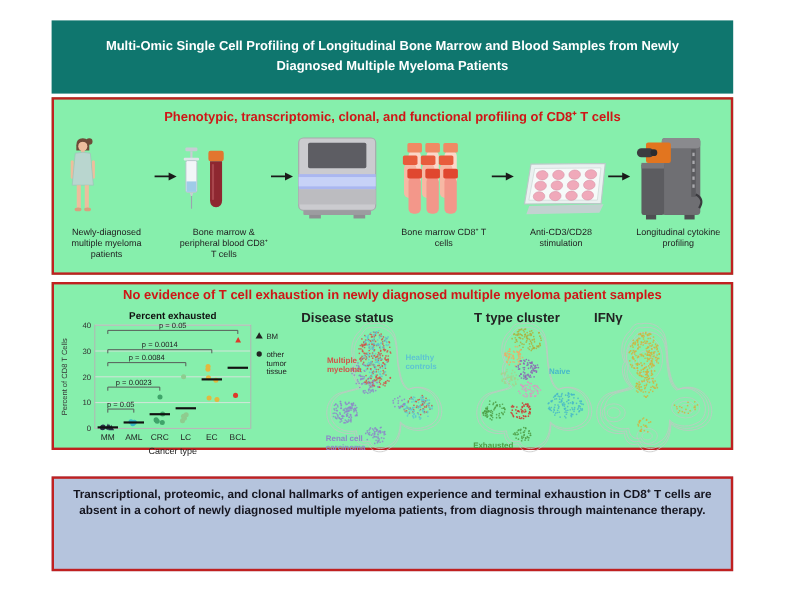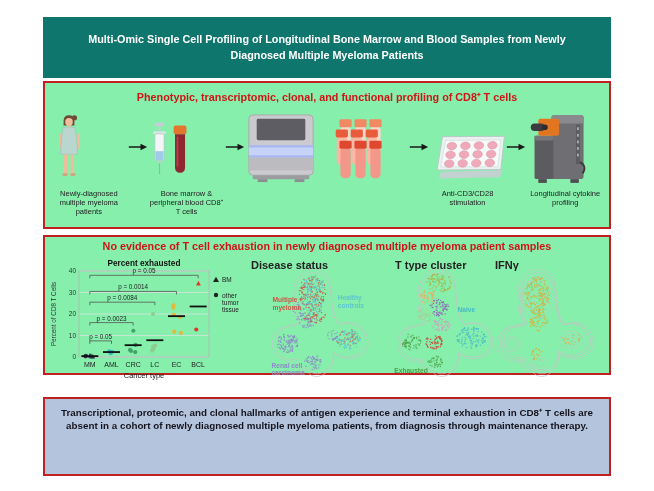--- a/index.html
+++ b/index.html
@@ -145,20 +145,21 @@
             <g transform="translate(25,25)">
                 <rect x="0" y="7" width="11" height="33" rx="4.5" fill="#f3978a"></rect>
                 <rect x="-1" y="0" width="13" height="8.5" rx="1.5" fill="#e0472f"></rect>
               </g>
             <g transform="translate(41,25)">
                 <rect x="0" y="7" width="11" height="33" rx="4.5" fill="#f3978a"></rect>
                 <rect x="-1" y="0" width="13" height="8.5" rx="1.5" fill="#e0472f"></rect>
               </g>
           </svg>
         </div>
+        <div class="step-label">Bone marrow CD8⁺ T cells</div>
       </div>
 
       <div class="arrow">
         <svg width="20" height="10" viewBox="0 0 24 10">
             <line x1="1" y1="5" x2="16" y2="5" stroke="#1a1a1a" stroke-width="1.8"></line>
             <polygon points="15,1 23,5 15,9" fill="#1a1a1a"></polygon>
           </svg>
       </div>
 
       <div class="step">

